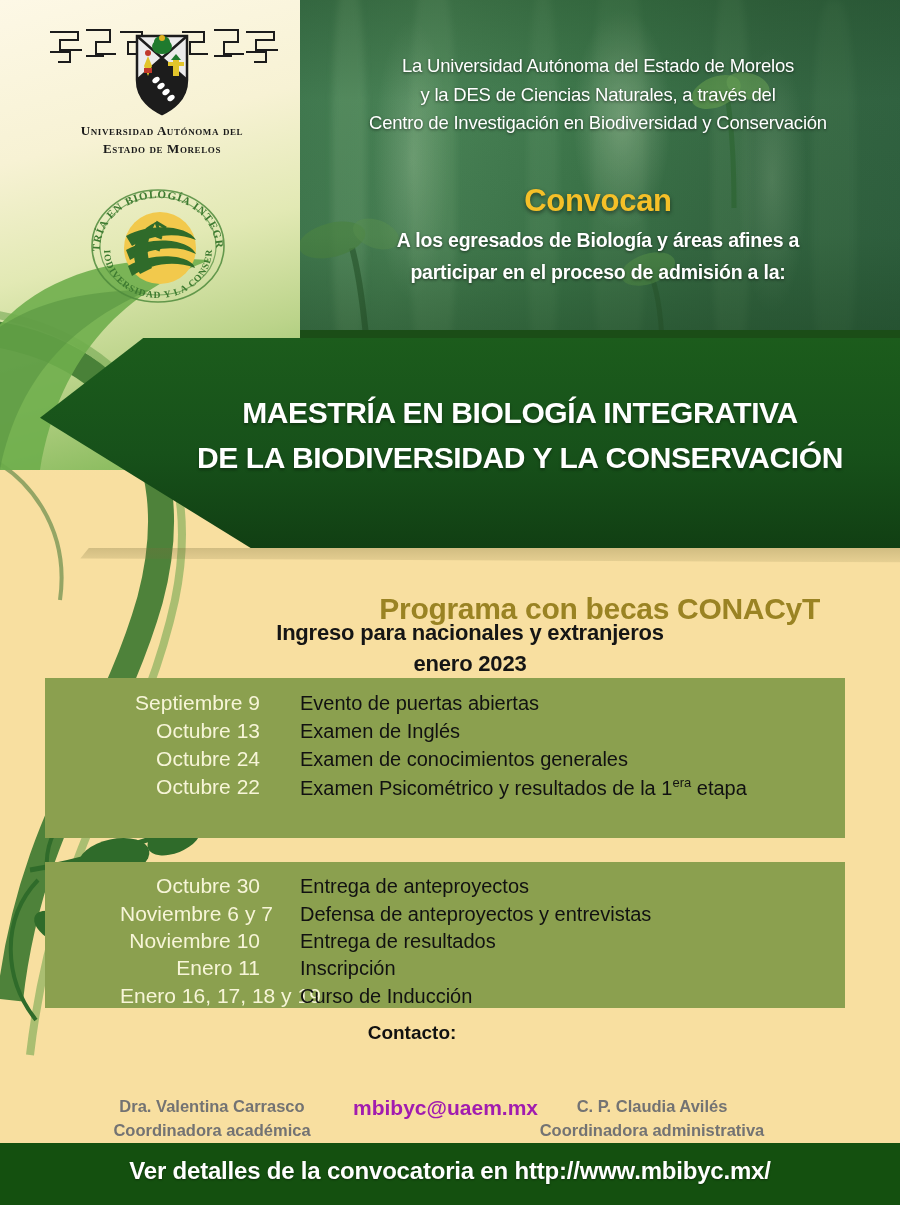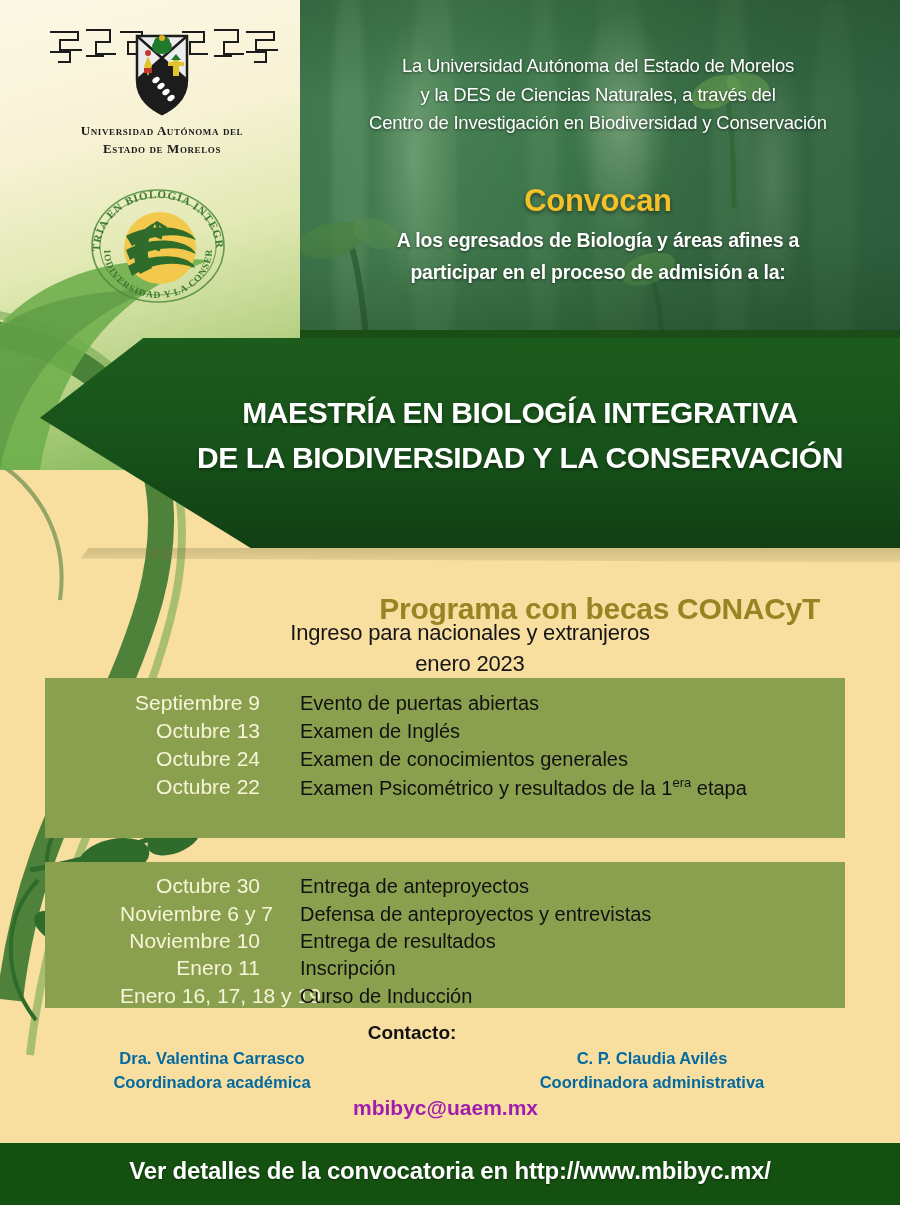--- a/index.html
+++ b/index.html
@@ -101,21 +101,21 @@
   }
 
   
   .prog-title{
     position:absolute;left:120px;top:592px;width:700px;
     text-align:right;color:#9a8323;
     font-weight:bold;font-size:30px;letter-spacing:-.3px;
   }
   .prog-sub{
     position:absolute;left:120px;top:617px;width:700px;
-    text-align:center;color:#151515;font-weight:normal;font-size:22px;
+    text-align:center;color:#151515;font-weight:bold;font-size:22px;
     line-height:1.42;letter-spacing:-.2px;
   }
 
   
   .sched{
     position:absolute;left:45px;width:800px;
     background:#8ba04f;
     padding:10px 0 12px 0;
     box-sizing:border-box;
   }
@@ -132,21 +132,21 @@
   .sup{font-size:13px;vertical-align:super;}
 
   
   .contacto{
     position:absolute;left:4px;top:1022px;width:816px;text-align:center;
     color:#111;font-weight:bold;font-size:19px;
   }
   .names{position:absolute;left:0;top:1047px;width:900px;}
   .name-col{
     position:absolute;width:380px;text-align:center;
-    color:#0369a1;font-weight:bold;font-size:16.5px;line-height:1.45;
+    color:#737373;font-weight:bold;font-size:16.5px;line-height:1.45;margin-top:48px;
   }
   #name-left{left:22px;}
   #name-right{left:462px;}
   .email{
     position:absolute;left:0;top:1096px;width:891px;text-align:center;
     color:#a21caf;font-weight:bold;font-size:21px;
   }
 
   
   .footer{

